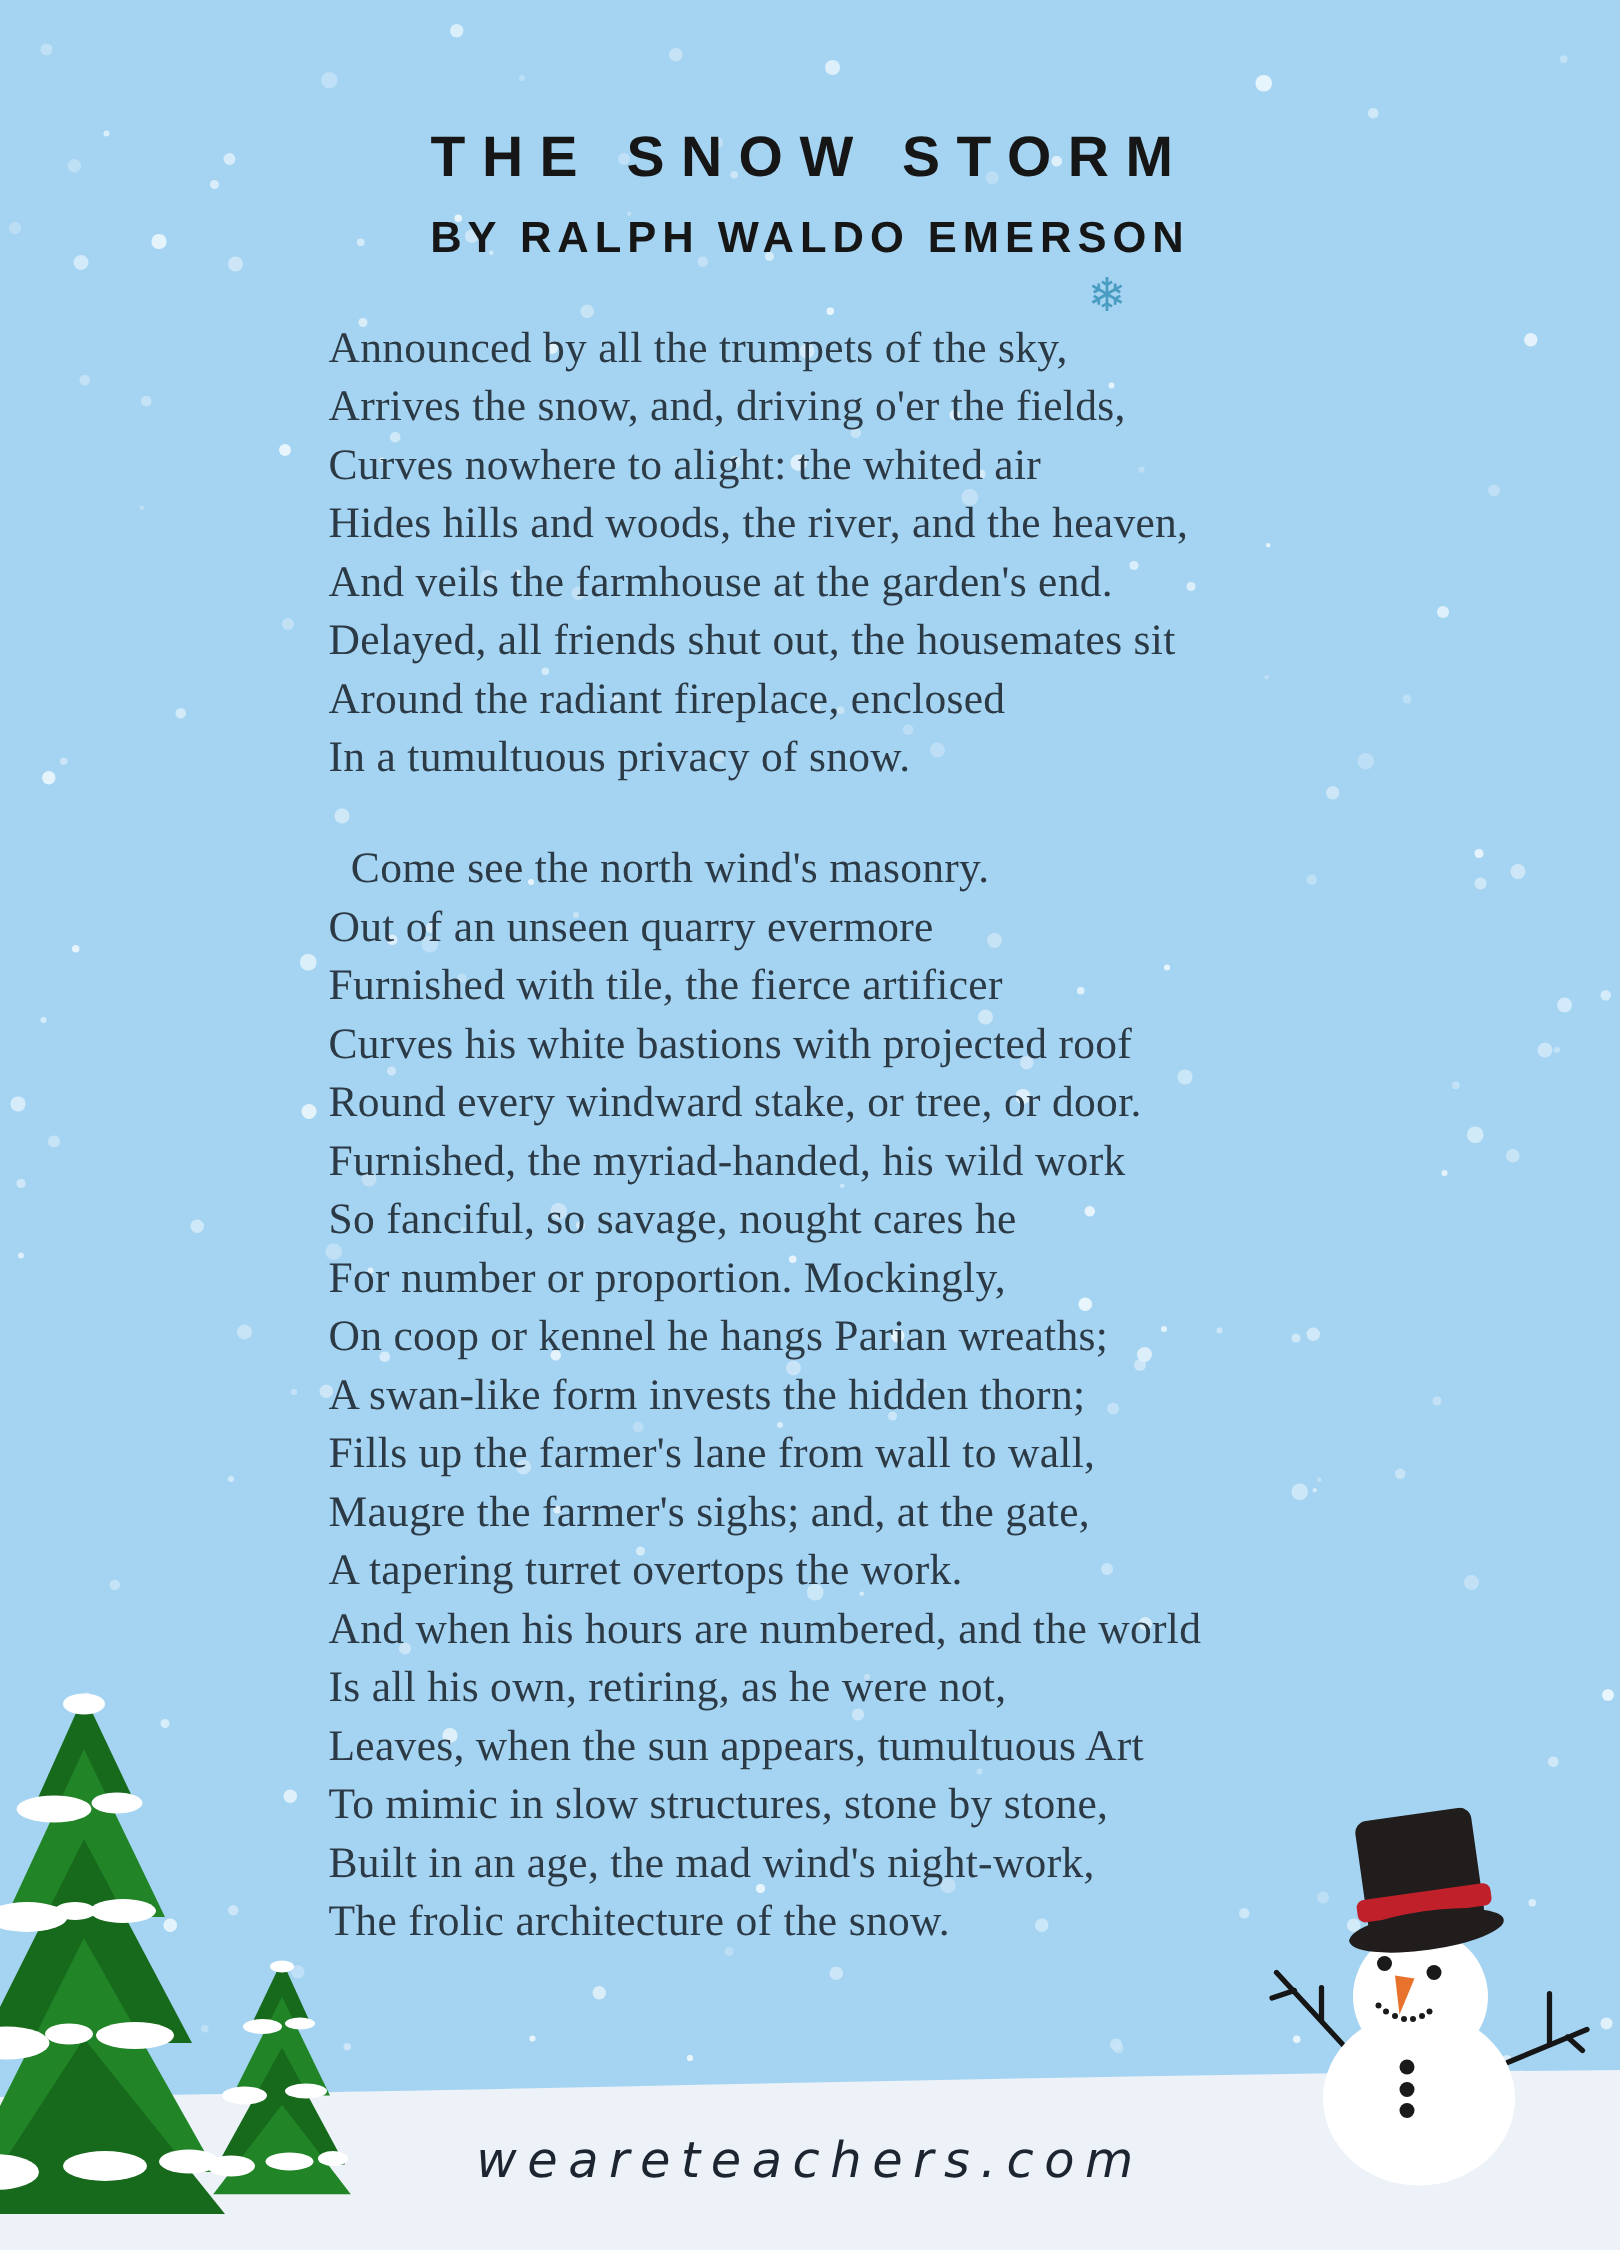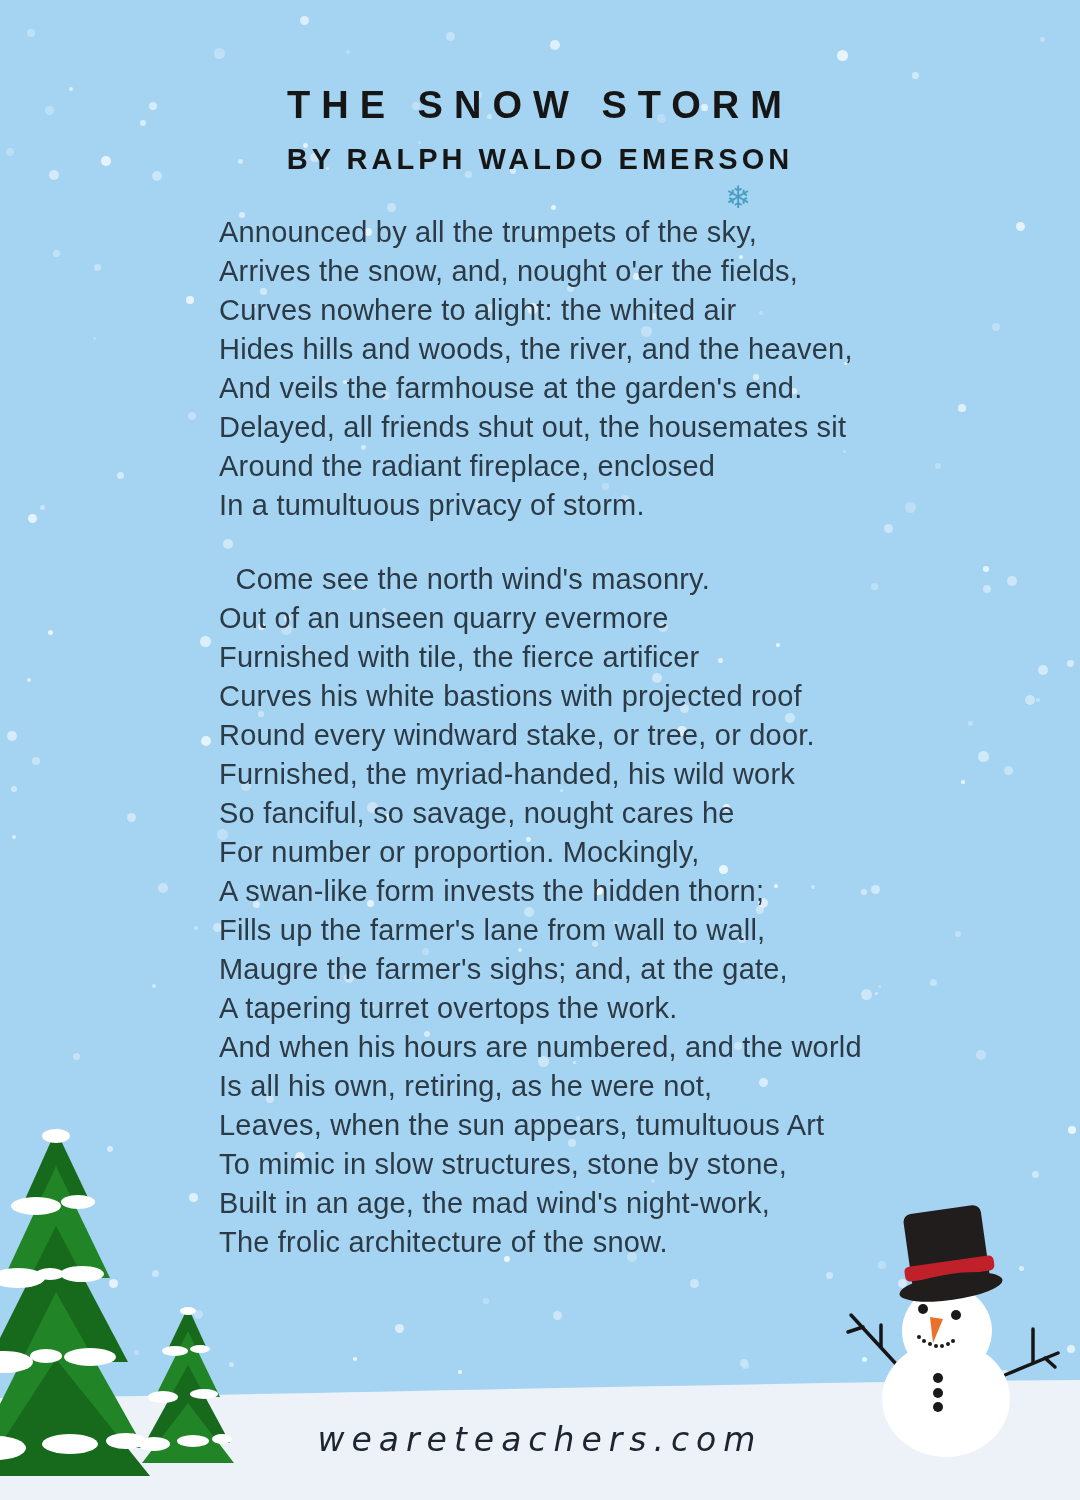--- a/index.html
+++ b/index.html
@@ -26,20 +26,21 @@
     position:absolute;left:725px;top:182px;
     font-size:31px;line-height:1;
     color:var(--flake,#4a9dc2);
     font-family:"DejaVu Sans",sans-serif;
   }
   #poem{
     position:absolute;left:219px;top:213px;
     color:var(--ink,#2c3a46);
     font-size:29px;line-height:39px;
     letter-spacing:0.2px;
+    font-family:Liberation Serif, serif;
   }
   .stanza{margin:0;}
   .stanza + .stanza{margin-top:35px;}
   .poem-line{white-space:pre-wrap;}
   #ground-svg{position:absolute;left:0;top:1378px;}
   #big-tree{position:absolute;left:-22px;top:1124px;}
   #small-tree{position:absolute;left:138px;top:1303px;}
   #snowman{position:absolute;left:845px;top:1205px;}
   #footer{
     position:absolute;top:1420px;left:0;width:1080px;
@@ -255,37 +256,38 @@
   <div id="header">
     <div id="title">THE SNOW STORM</div>
     <div id="byline">BY RALPH WALDO EMERSON</div>
   </div>
 
   <div id="snowflake">❄</div>
 
   <div id="poem">
     <div class="stanza">
         <div class="poem-line">Announced by all the trumpets of the sky,</div>
-        <div class="poem-line">Arrives the snow, and, nought o'er the fields,</div>
+        <div class="poem-line">Arrives the snow, and, driving o'er the fields,</div>
         <div class="poem-line">Curves nowhere to alight: the whited air</div>
         <div class="poem-line">Hides hills and woods, the river, and the heaven,</div>
         <div class="poem-line">And veils the farmhouse at the garden's end.</div>
         <div class="poem-line">Delayed, all friends shut out, the housemates sit</div>
         <div class="poem-line">Around the radiant fireplace, enclosed</div>
-        <div class="poem-line">In a tumultuous privacy of storm.</div>
+        <div class="poem-line">In a tumultuous privacy of snow.</div>
       </div>
     <div class="stanza">
         <div class="poem-line">  Come see the north wind's masonry.</div>
         <div class="poem-line">Out of an unseen quarry evermore</div>
         <div class="poem-line">Furnished with tile, the fierce artificer</div>
         <div class="poem-line">Curves his white bastions with projected roof</div>
         <div class="poem-line">Round every windward stake, or tree, or door.</div>
         <div class="poem-line">Furnished, the myriad-handed, his wild work</div>
         <div class="poem-line">So fanciful, so savage, nought cares he</div>
         <div class="poem-line">For number or proportion. Mockingly,</div>
+        <div class="poem-line">On coop or kennel he hangs Parian wreaths;</div>
         <div class="poem-line">A swan-like form invests the hidden thorn;</div>
         <div class="poem-line">Fills up the farmer's lane from wall to wall,</div>
         <div class="poem-line">Maugre the farmer's sighs; and, at the gate,</div>
         <div class="poem-line">A tapering turret overtops the work.</div>
         <div class="poem-line">And when his hours are numbered, and the world</div>
         <div class="poem-line">Is all his own, retiring, as he were not,</div>
         <div class="poem-line">Leaves, when the sun appears, tumultuous Art</div>
         <div class="poem-line">To mimic in slow structures, stone by stone,</div>
         <div class="poem-line">Built in an age, the mad wind's night-work,</div>
         <div class="poem-line">The frolic architecture of the snow.</div>

